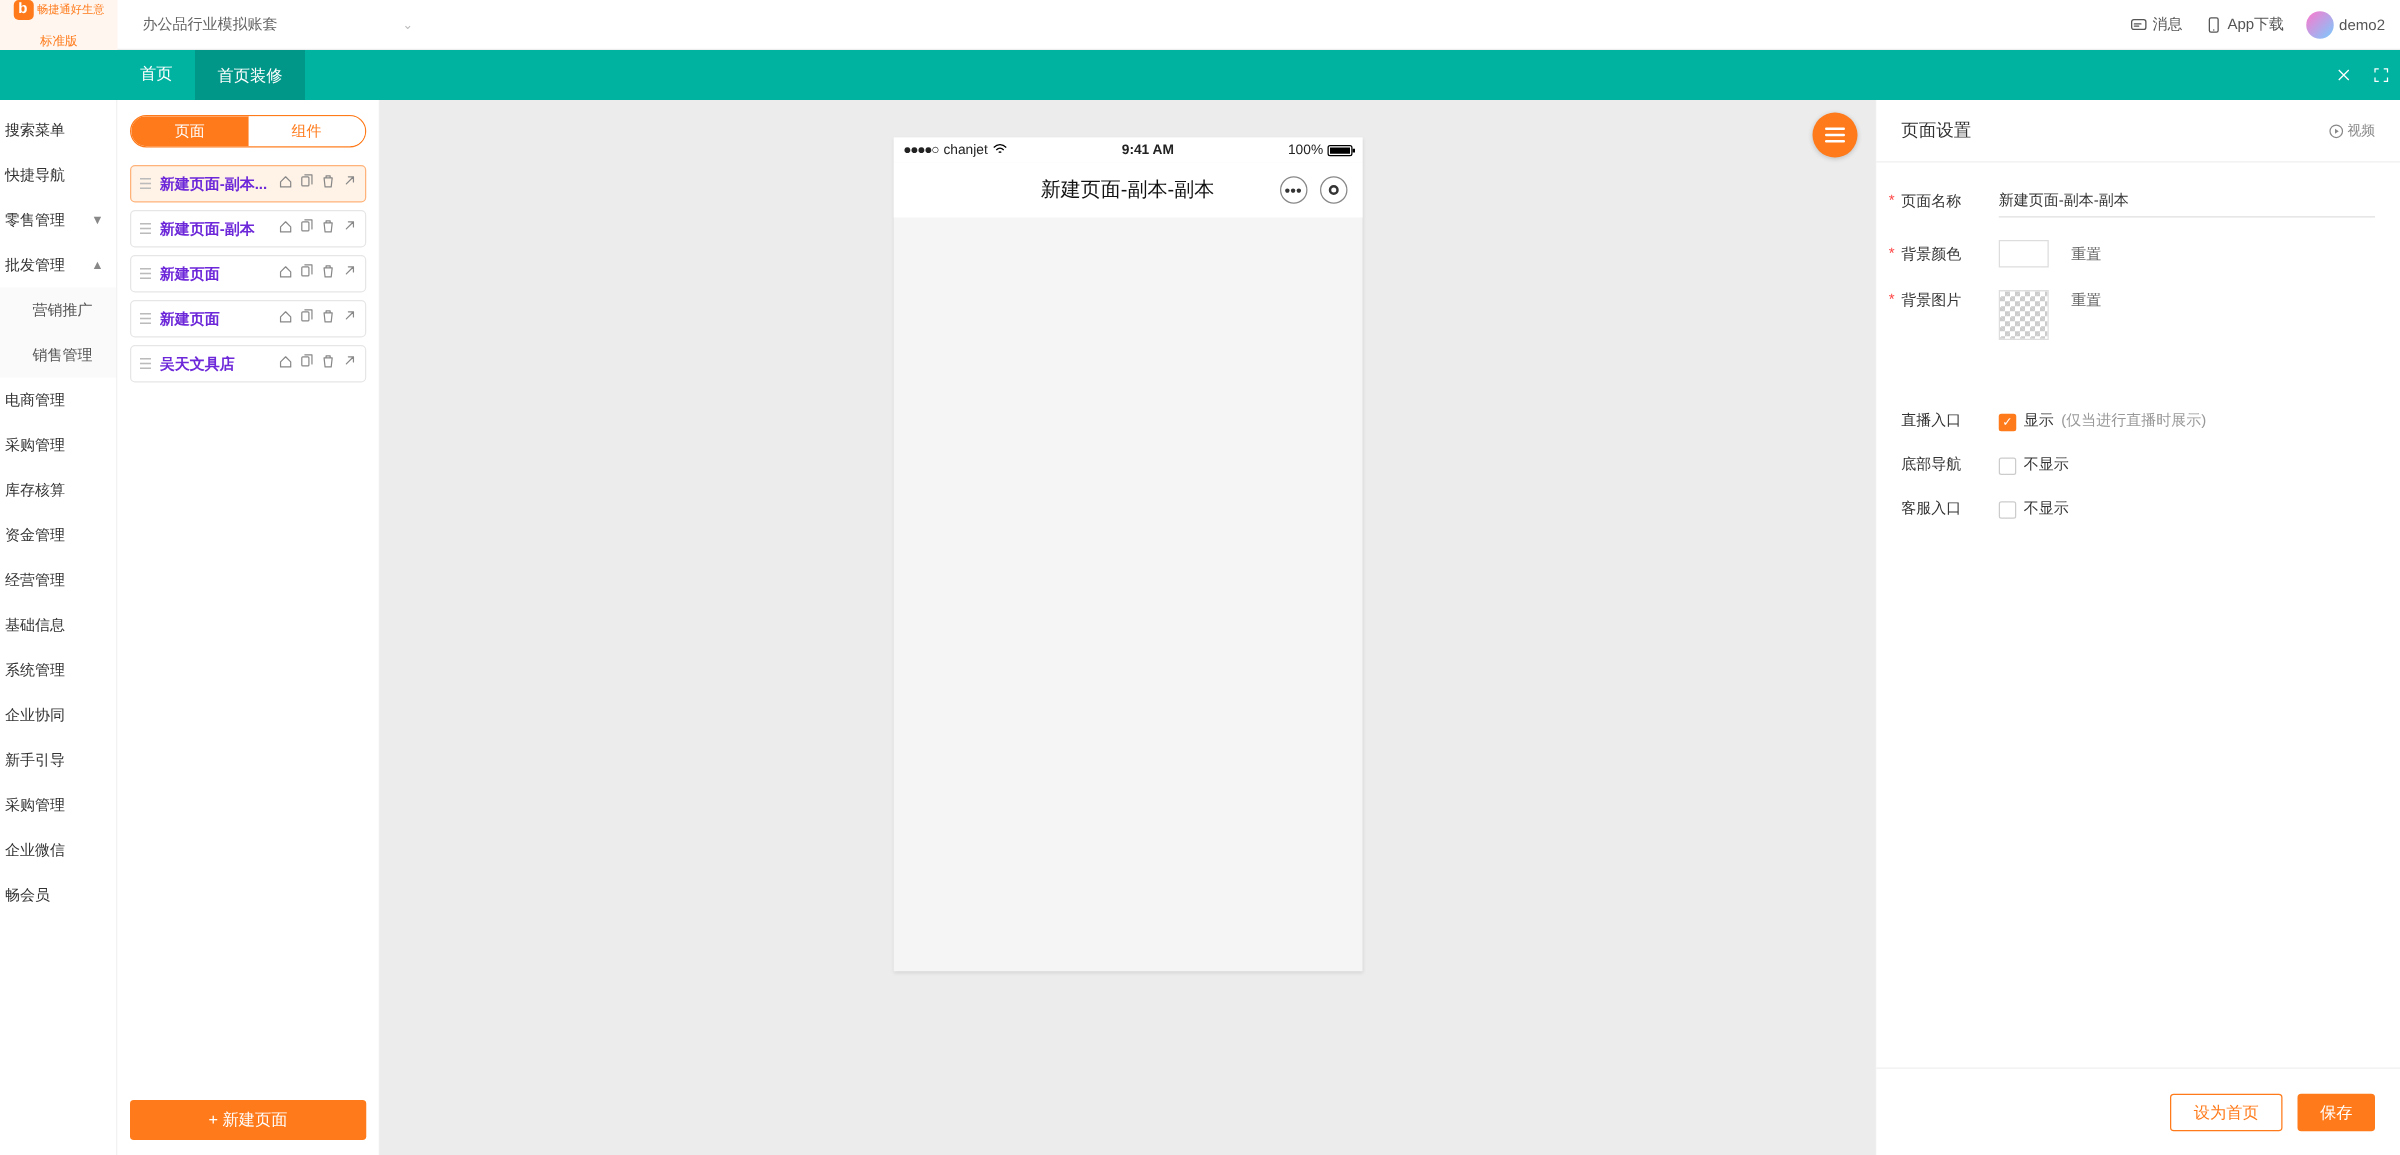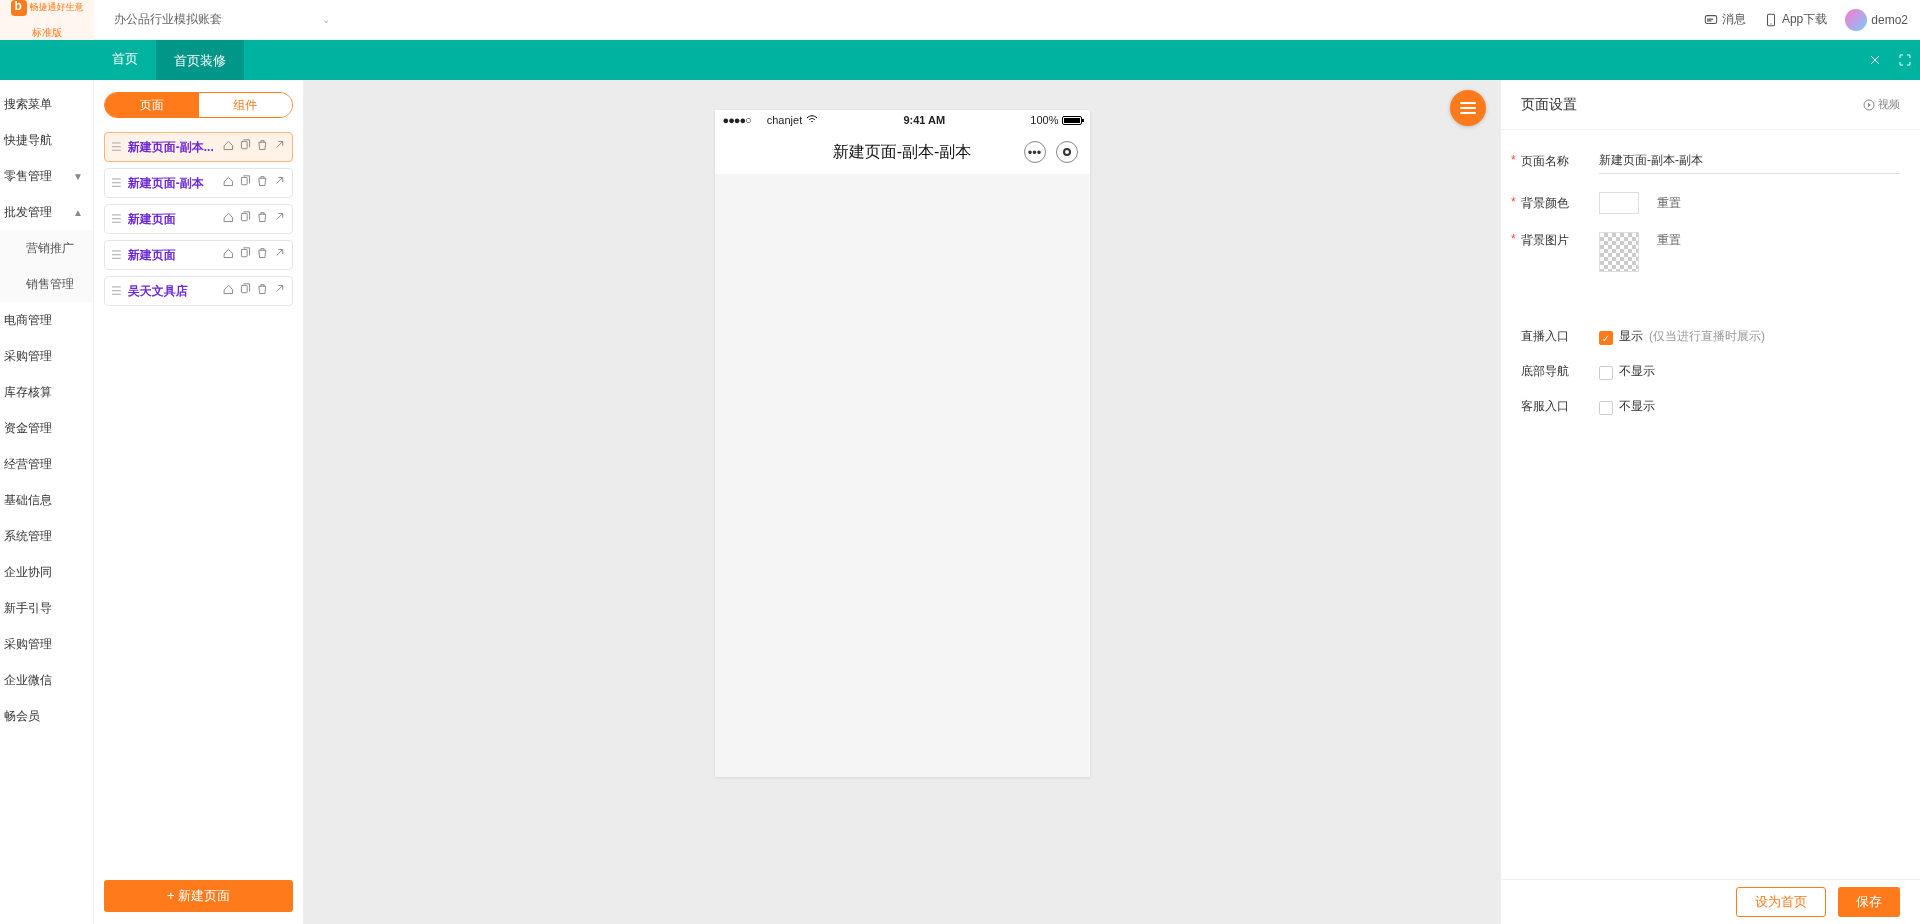--- a/index.html
+++ b/index.html
@@ -84,21 +84,21 @@
 .req::before { content: "*"; color: #f44; position: absolute; left: -10px; }
 .finput { flex: 1; height: 26px; border: none; border-bottom: 1px solid #e0e0e0; outline: none; font-size: 12px; color: #333; }
 .swatch { width: 40px; height: 22px; border: 1px solid #ddd; background: #fff; }
 .swatch.checker { background-image: linear-gradient(45deg,#ccc 25%,transparent 25%),linear-gradient(-45deg,#ccc 25%,transparent 25%),linear-gradient(45deg,transparent 75%,#ccc 75%),linear-gradient(-45deg,transparent 75%,#ccc 75%); background-size: 8px 8px; background-position: 0 0,0 4px,4px -4px,-4px 0; }
 .lnk { color: #666; cursor: pointer; font-size: 12px; }
 .cbx { width: 14px; height: 14px; border: 1px solid #ccc; border-radius: 2px; display: inline-flex; align-items: center; justify-content: center; cursor: pointer; }
 .cbx.on { background: #ff7a1a; border-color: #ff7a1a; }
 .cbx.on::after { content: "✓"; color: #fff; font-size: 10px; }
 .cbrow { display: flex; align-items: flex-end; gap: 6px; }
 .hint { color: #999; font-size: 12px; }
-.set-foot { height: 45px; border-top: 1px solid #f0f0f0; display: flex; align-items: center; justify-content: flex-end; gap: 12px; padding: 0 20px; }
+.set-foot { height: 70px; border-top: 1px solid #f0f0f0; display: flex; align-items: center; justify-content: flex-end; gap: 12px; padding: 0 20px; }
 .btn { height: 30px; padding: 0 18px; border-radius: 3px; display: flex; align-items: center; justify-content: center; cursor: pointer; font-size: 13px; }
 .btn.ghost { border: 1px solid #ff7a1a; color: #ff7a1a; background: #fff; }
 .btn.primary { background: #ff7a1a; color: #fff; }
 
 svg.ico-s { stroke-width: 1.2; stroke-linecap: round; stroke-linejoin: round; }
 </style>
 </head>
 <body>
 
 <div class="app">
@@ -334,21 +334,21 @@
         <div class="fab">
           <div class="fab-lines">
               <span></span>
               <span></span>
               <span></span>
             </div>
         </div>
         <div class="phone">
           <div class="statusbar">
             <span class="sig">●●●●○</span>
-            <span style="margin-left:16px;">chanjet</span>
+            <span style="margin-left:4px;">chanjet</span>
             <svg width="12" height="10" viewBox="0 0 12 10" style="margin-left:4px;">
                 <path d="M1 3c3-3 7-3 10 0M3 5c2-2 4-2 6 0M5 7c.7-.7 1.3-.7 2 0" fill="none" stroke="#000" stroke-width="1"></path>
               </svg>
             <span class="mid">9:41 AM</span>
             <span class="batt">
               <span>100%</span>
               <span class="batt-shape">
                   <span class="batt-fill"></span>
                 </span>
             </span>

